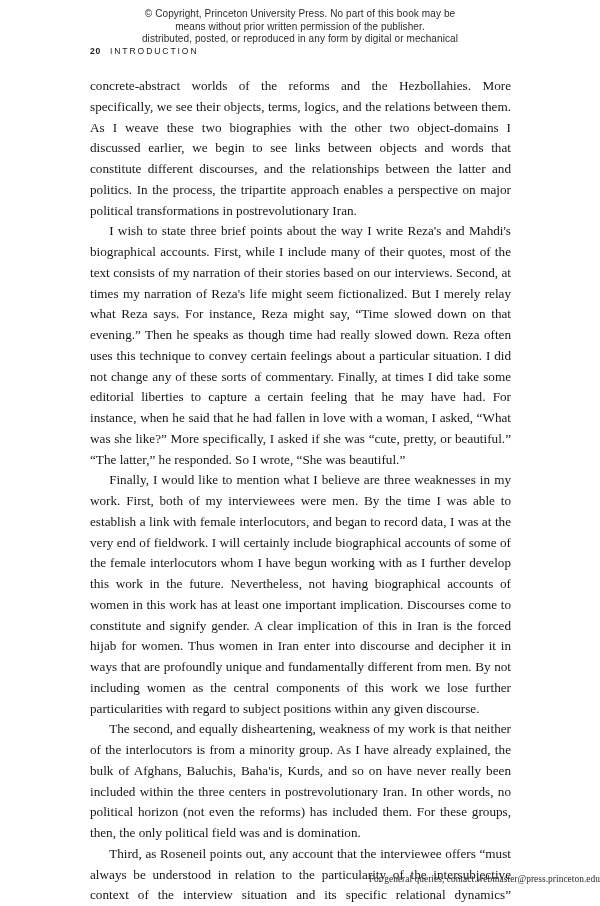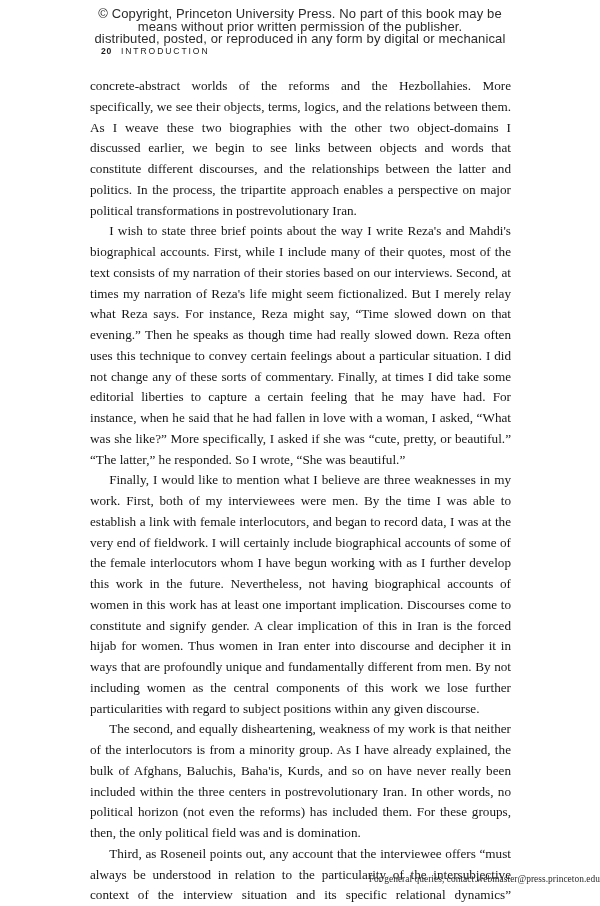--- a/index.html
+++ b/index.html
@@ -25,21 +25,21 @@
   }
 
   
   .copyright-notice {
     position: absolute;
     top: 8px;
     left: 90px;
     width: 420px;
     text-align: center;
     font-family: "Liberation Sans", sans-serif;
-    font-size: 13px;
+    font-size: 10px;
     line-height: 12.6px;
     color: #2b2b2b;
     letter-spacing: 0.01em;
   }
   .copyright-notice .cline {
     display: block;
     white-space: nowrap;
   }
 
   
@@ -47,21 +47,20 @@
     position: absolute;
     top: 46px;
     left: 90px;
     width: 420px;
     font-family: "Liberation Sans", sans-serif;
     font-size: 8.6px;
     font-weight: 700;
     color: #1b1b1b;
     letter-spacing: 0.16em;
     white-space: nowrap;
-    margin-left: 11px;
   }
   .running-head .folio {
     letter-spacing: 0.08em;
   }
   .running-head .chapter-title {
     margin-left: 9px;
     font-weight: 500;
     letter-spacing: 0.22em;
   }
 

